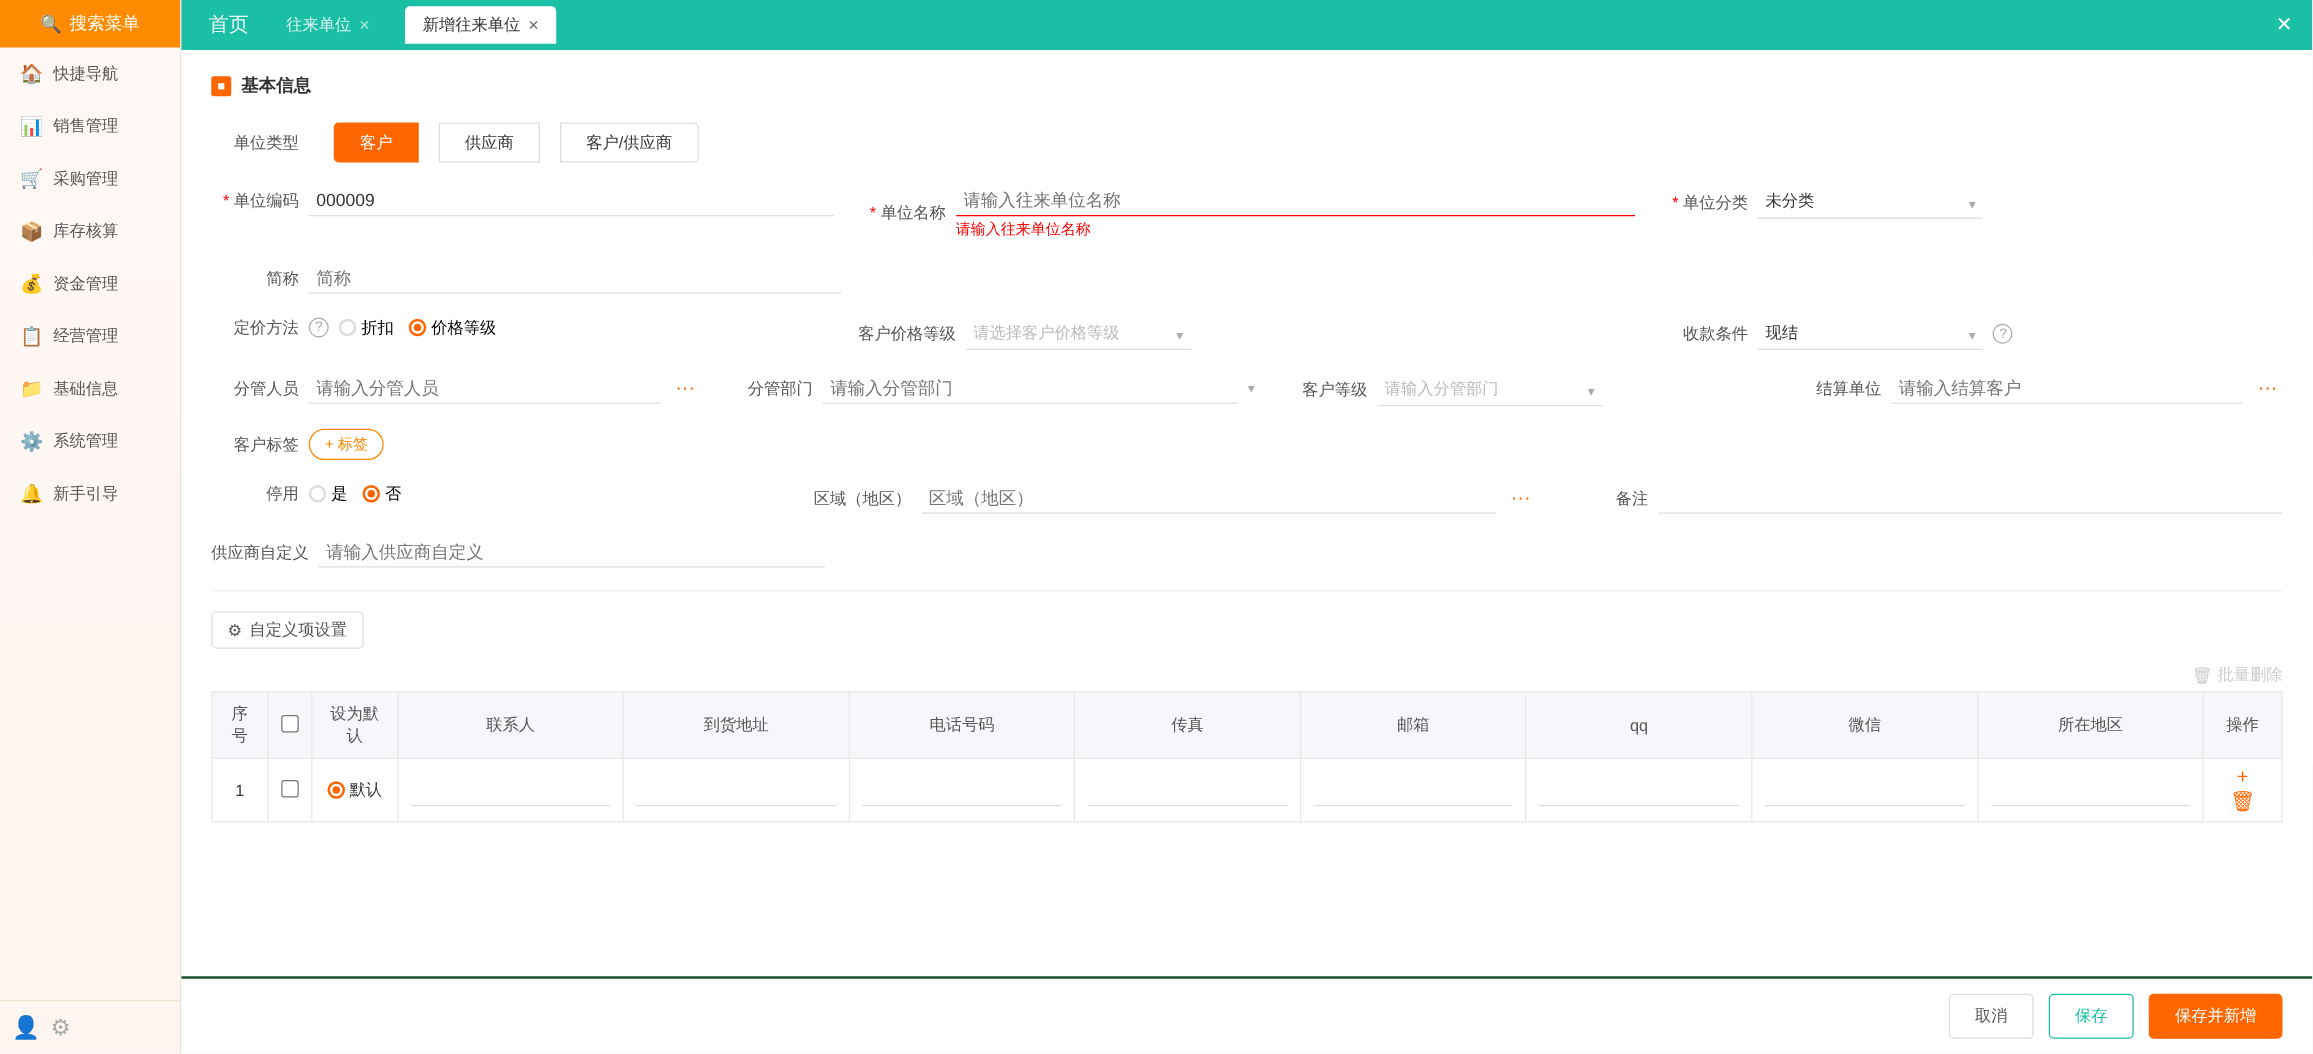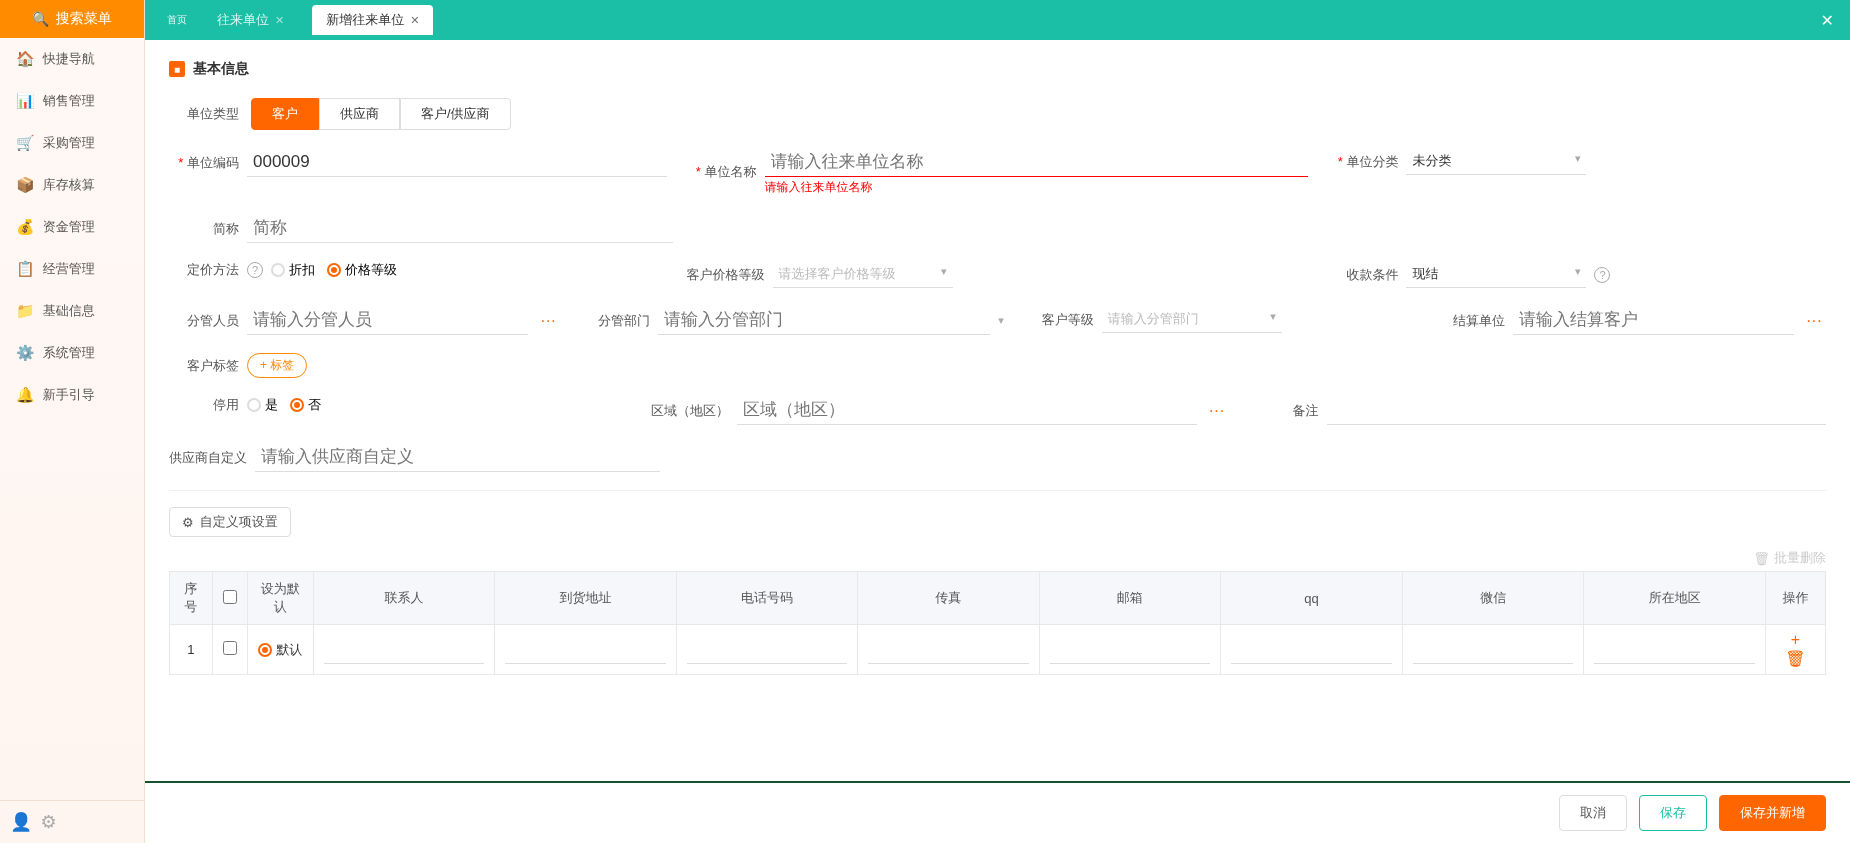--- a/index.html
+++ b/index.html
@@ -81,21 +81,21 @@
       margin-left: auto;
       color: white;
       font-size: 16px;
       cursor: pointer;
       padding: 4px 8px;
     }
     .home-tab {
       color: rgba(255,255,255,0.9);
       padding: 6px 14px;
       cursor: pointer;
-      font-size: 10px;
+      font-size: 16px;
     }
 
     
     .content-area {
       flex: 1;
       background: white;
       overflow-y: auto;
       padding: 20px 24px;
     }
 
@@ -126,20 +126,21 @@
       display: flex;
       gap: 0;
     }
     .type-btn {
       padding: 6px 20px;
       border: 1px solid #ddd;
       cursor: pointer;
       font-size: 13px;
       background: white;
       color: #333;
+      margin-left: 16px;
     }
     .type-btn.active {
       background: #ff6600;
       color: white;
       border-color: #ff6600;
     }
     .type-btn:first-child { border-radius: 4px 0 0 4px; }
     .type-btn:last-child { border-radius: 0 4px 4px 0; }
 
     
@@ -164,21 +165,21 @@
     }
     .form-label.required::before {
       content: '* ';
       color: red;
     }
     .form-input {
       flex: 1;
       border: none;
       border-bottom: 1px solid #ddd;
       padding: 4px 6px;
-      font-size: 17px;
+      font-size: 14px;
       color: #333;
       outline: none;
       background: transparent;
     }
     .form-input.error {
       border-bottom: 1px solid red;
     }
     .error-text {
       color: red;
       font-size: 12px;
@@ -335,21 +336,21 @@
     .form-label-type { color: #555; min-width: 70px; text-align: right; font-size: 13px; }
 
     .underline-select {
       border: none;
       border-bottom: 1px solid #ddd;
       padding: 4px 6px;
       background: transparent;
       font-size: 13px;
       color: #333;
       display: flex;
-      align-items: flex-start;
+      align-items: flex-end;
       justify-content: space-between;
       min-width: 180px;
       cursor: pointer;
     }
 
     .section-divider {
       border: none;
       border-top: 1px solid #f0f0f0;
       margin: 16px 0;
     }

